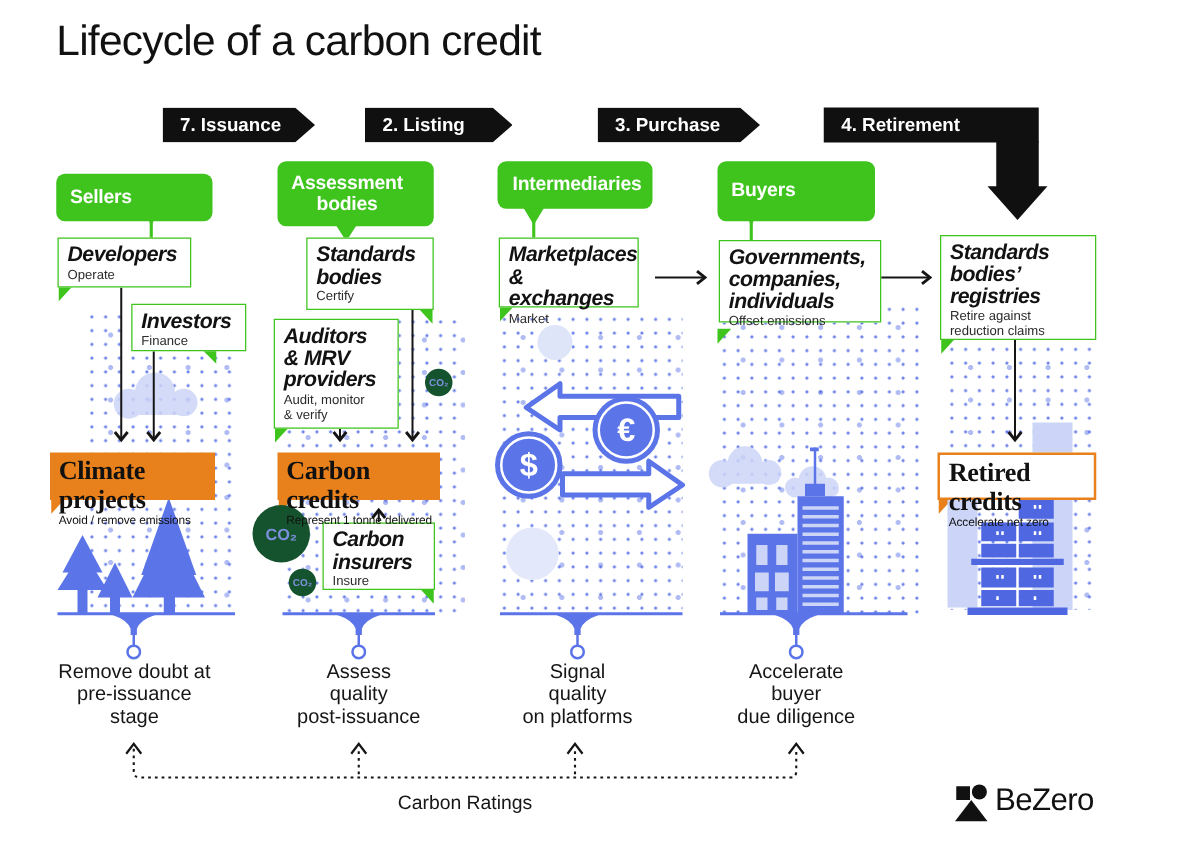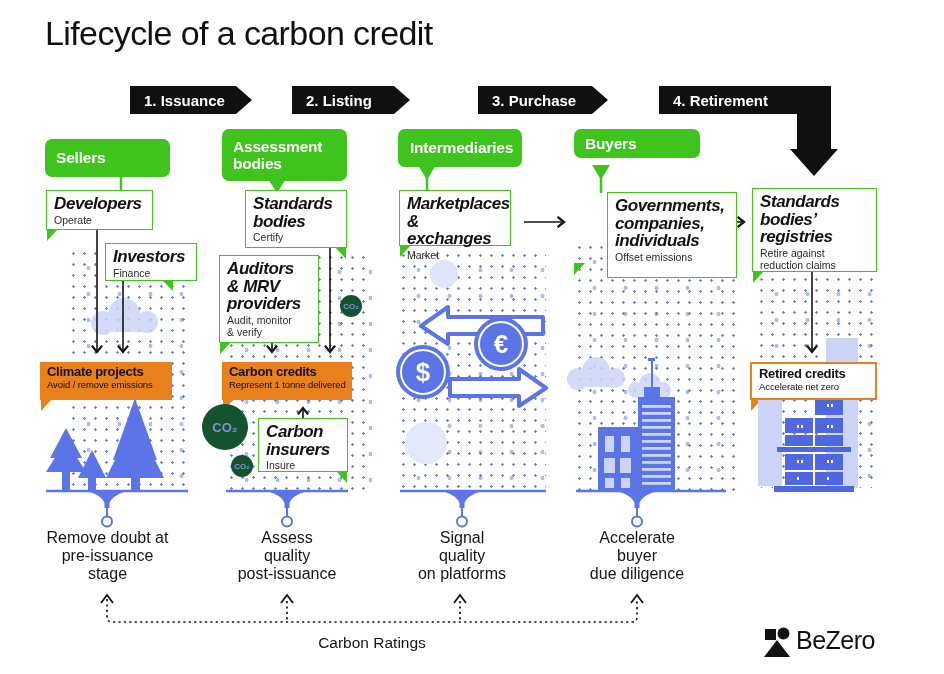--- a/index.html
+++ b/index.html
@@ -15,21 +15,21 @@
   .col-header{position:absolute;background:var(--green);color:#fff;font-weight:600;
               font-size:15.5px;line-height:1.12;padding:0 11px;border-radius:7px;
               box-sizing:border-box;z-index:5;display:flex;align-items:center;
               letter-spacing:-0.2px;white-space:pre-line;}
   .wbox{position:absolute;background:#fff;border:1.5px solid var(--green);
         padding:4px 7px;box-sizing:border-box;z-index:5;}
   .wbox .bt{font-size:17px;font-weight:600;line-height:1.04;letter-spacing:-0.4px;
             color:#121212;white-space:pre-line;font-style:italic;}
   .wbox .bs{font-size:10.5px;line-height:1.12;color:#2b2b2b;margin-top:2px;white-space:pre-line;}
   .obox{position:absolute;background:var(--orange);padding:3px 7px;box-sizing:border-box;z-index:5;}
-  .obox .bt{font-size:13px;font-weight:700;letter-spacing:-0.3px;line-height:1.1;color:#111;}
+  .obox .bt{font-size:21px;font-weight:700;letter-spacing:-0.3px;line-height:1.1;color:#111;font-family:Liberation Serif, serif;}
   .obox .bs{font-size:9.5px;color:#111;white-space:nowrap;letter-spacing:-0.1px;}
   .obox.outline{background:#fff;border:2px solid var(--orange);}
   .dots{position:absolute;z-index:1;
     background-image:
       radial-gradient(circle,rgba(80,106,228,0.85) 1px,transparent 1.45px),
       radial-gradient(circle,rgba(80,106,228,0.45) 1.8px,transparent 2.2px);
     background-size:11px 11px,31px 26px;background-position:0 0,5px 7px;}
   svg.art{position:absolute;left:0;top:0;z-index:2;}
   .bub{position:absolute;border-radius:50%;background:#14532d;color:#7e90dd;
        display:flex;align-items:center;justify-content:center;font-weight:600;z-index:3;}
@@ -44,21 +44,21 @@
   .brand-text{position:absolute;left:796px;top:626px;font-size:25px;font-weight:500;
               letter-spacing:-0.5px;color:#111;z-index:5;}
 </style>
 </head>
 <body>
 
 <div class="stage" style="--green:#3ec41d;--orange:#e8811b;--blue:#5b74e8;">
 
   <h1 class="page-title">Lifecycle of a carbon credit</h1>
 
-  <div class="banner chev" style="left:130px;width:122px;">1. Issuance</div>
+  <div class="banner chev" style="left:130px;width:122px;">7. Issuance</div>
   <div class="banner chev" style="left:292px;width:118px;">2. Listing</div>
   <div class="banner chev" style="left:478px;width:130px;">3. Purchase</div>
   <div class="banner" style="left:659px;width:172px;">4. Retirement</div>
 
   <div class="dots" style="left:68px;top:248px;width:120px;height:243px;"></div>
   <div class="dots" style="left:226px;top:252px;width:146px;height:239px;"></div>
   <div class="dots" style="left:398px;top:250px;width:148px;height:241px;"></div>
   <div class="dots" style="left:574px;top:242px;width:166px;height:249px;"></div>
   <div class="dots" style="left:756px;top:274px;width:120px;height:214px;"></div>
 
@@ -243,24 +243,24 @@
     </g>
 
     <g fill="#111">
       <rect x="765" y="629" width="11" height="11"></rect>
       <circle cx="783.5" cy="633.5" r="6"></circle>
       <polygon points="764,657 790,657 777,640"></polygon>
     </g>
   </svg>
 
   <div class="col-header" style="left:45px;top:139px;width:125px;height:38px;">Sellers</div>
-  <div class="col-header" style="left:222px;top:129px;width:125px;height:52px;">Assessment
+  <div class="col-header" style="left:222px;top:129px;width:125px;height:52px;text-align:center;">Assessment
 bodies</div>
   <div class="col-header" style="left:398px;top:129px;width:124px;height:38px;padding-left:12px;">Intermediaries</div>
-  <div class="col-header" style="left:574px;top:129px;width:126px;height:29px;">Buyers</div>
+  <div class="col-header" style="left:574px;top:129px;width:126px;height:48px;">Buyers</div>
 
   <div class="wbox" style="left:46px;top:190px;width:107px;height:40px;">
     <div class="bt">Developers</div>
     <div class="bs">Operate</div>
   </div>
   <div class="wbox" style="left:82px;top:243px;width:92px;height:38px;margin-left:23px;">
     <div class="bt">Investors</div>
     <div class="bs">Finance</div>
   </div>
   <div class="wbox" style="left:245px;top:190px;width:102px;height:58px;">
@@ -273,21 +273,21 @@
 &amp; MRV
 providers</div>
     <div class="bs">Audit, monitor
 &amp; verify</div>
   </div>
   <div class="wbox" style="left:399px;top:190px;width:112px;height:56px;">
     <div class="bt">Marketplaces
 &amp; exchanges</div>
     <div class="bs">Market</div>
   </div>
-  <div class="wbox" style="left:607px;top:192px;width:130px;height:86px;">
+  <div class="wbox" style="left:575px;top:192px;width:130px;height:66px;">
     <div class="bt">Governments,
 companies,
 individuals</div>
     <div class="bs">Offset emissions</div>
   </div>
   <div class="wbox" style="left:752px;top:188px;width:125px;height:84px;">
     <div class="bt">Standards
 bodies’
 registries</div>
     <div class="bs">Retire against

